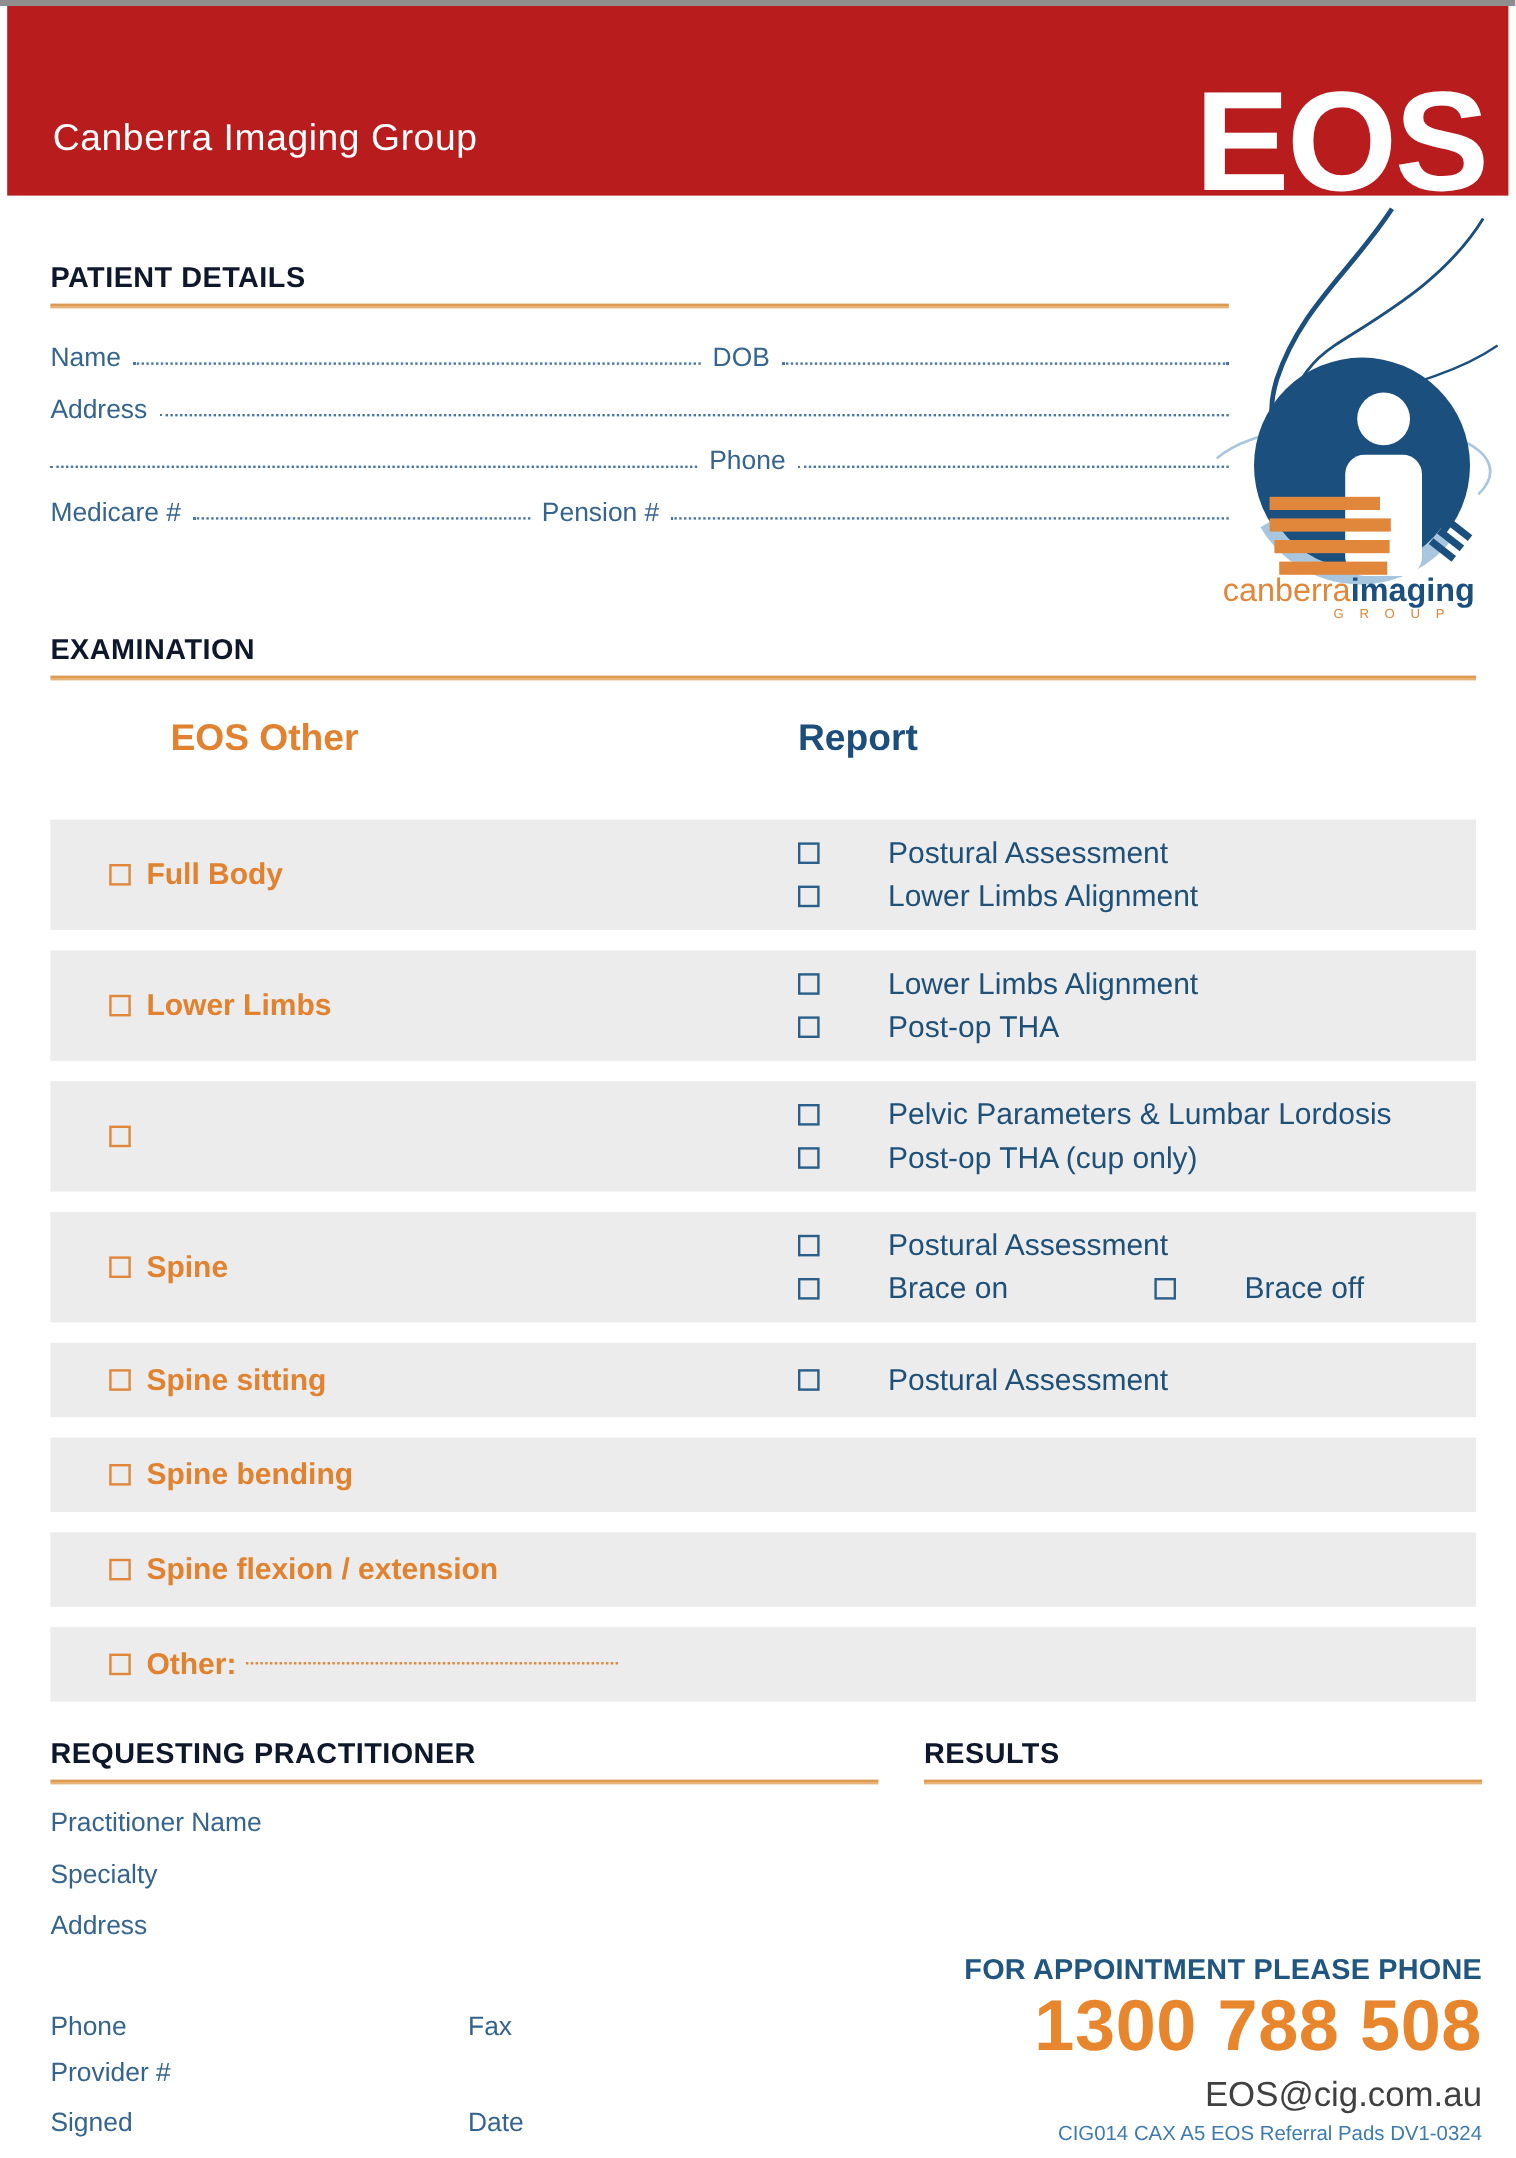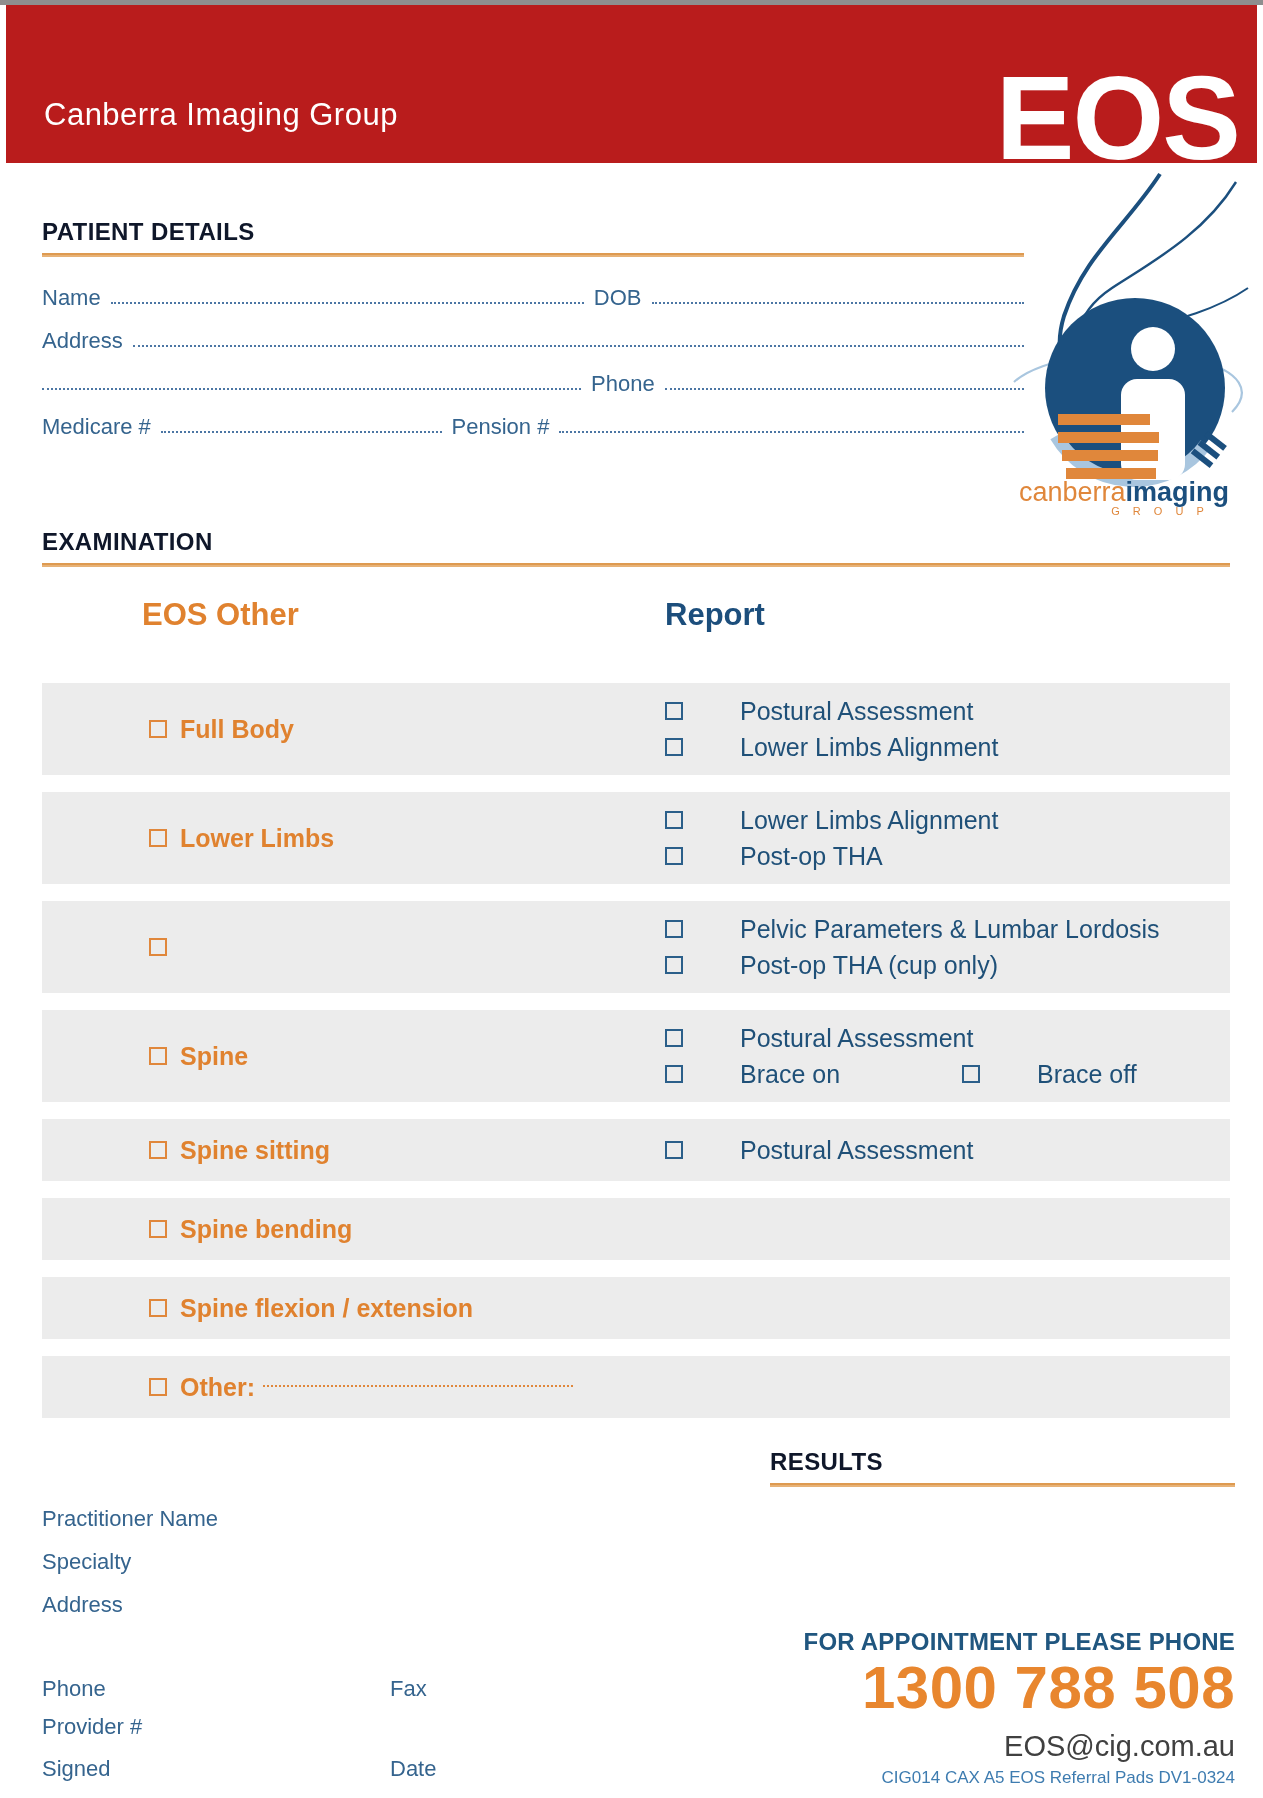--- a/index.html
+++ b/index.html
@@ -44,21 +44,21 @@
   .exam { position:absolute; left:42px; top:528px; width:1188px; }
   .exam-headers { display:flex; margin-top:30px; }
   .exam-col-scan { width:623px; padding-left:100px; font-size:31px; font-weight:700; color:#E0822F; }
   .exam-col-report { font-size:31px; font-weight:700; color:#1C4E7C; }
   .exam-rows { margin-top:50px; }
   .exam-row {
     display:flex; align-items:center; background:#ECECEC; margin-bottom:17px;
   }
   .exam-row.tall { min-height:92px; }
   .exam-row.short { min-height:62px; }
-  .scan-cell { width:623px; padding-left:107px; display:flex; align-items:center; }
+  .scan-cell { width:623px; padding-left:49px; display:flex; align-items:center; }
   .report-cell { flex:1; display:flex; flex-direction:column; justify-content:center; gap:7px; padding:10px 0; }
   .report-line { display:flex; align-items:center;gap:44px; }
   .report-line .pair-gap { width:34px; }
   .cb {
     display:inline-block; width:18px; height:18px; border:2px solid; flex:0 0 auto;
     margin-right:13px; background:transparent;
   }
   .cb.orange { border-color:#E0873B; }
   .cb.blue { border-color:#2B5F8A; }
   .scan-label { font-size:25px; font-weight:700; color:#E0822F; }
@@ -261,20 +261,24 @@
         <div class="scan-cell" style="width:auto;">
           <span class="cb orange"></span>
           <span class="scan-label">Other:</span>
           <span class="other-dots"></span>
         </div>
       </div>
     </div>
   </div>
 
   <div class="bottom">
+    <div class="rp-head">
+      <div class="sec-title">REQUESTING PRACTITIONER</div>
+      <div class="dbl-line"></div>
+    </div>
     <div class="res-head">
       <div class="sec-title">RESULTS</div>
       <div class="dbl-line"></div>
     </div>
 
     <div class="b-label" style="left:0; top:58px;">Practitioner Name</div>
     <div class="b-label" style="left:0; top:101px;">Specialty</div>
     <div class="b-label" style="left:0; top:144px;">Address</div>
     <div class="b-label" style="left:0; top:228px;">Phone</div>
     <div class="b-label" style="left:348px; top:228px;">Fax</div>

